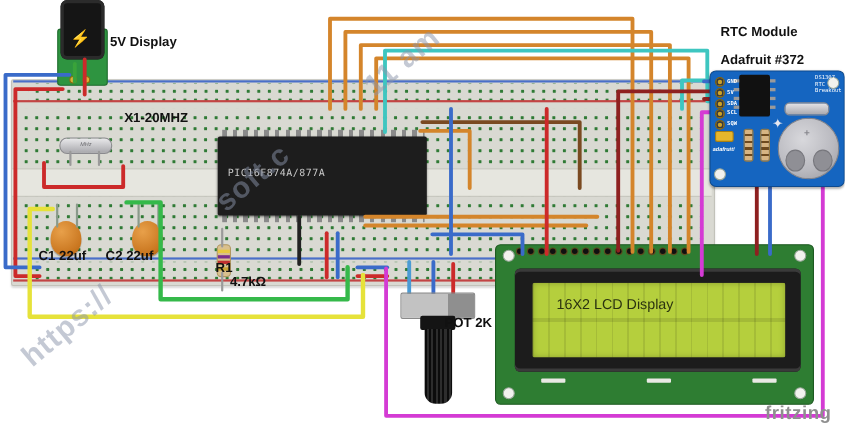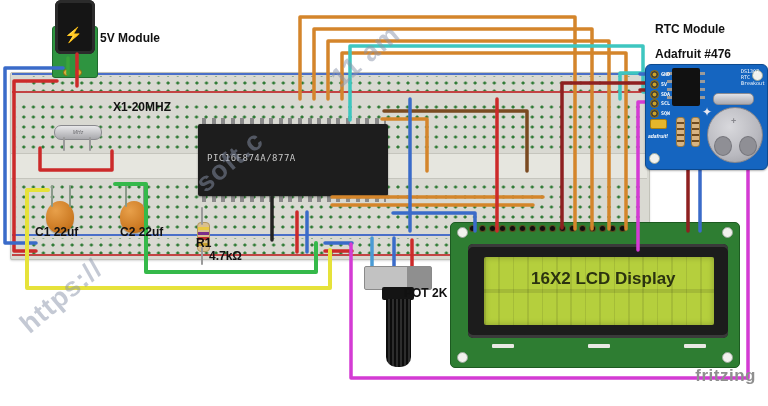--- a/index.html
+++ b/index.html
@@ -46,21 +46,21 @@
              background:repeating-linear-gradient(90deg,#0c0c0c 0 2px,#2d2d2d 2px 4px);}
   
   .lcd-pcb{position:absolute;left:450px;top:222px;width:288px;height:144px;background:#2e7d32;
            border:1px solid #1d5a21;border-radius:5px;}
   .lcd-bezel{position:absolute;left:468px;top:244px;width:260px;height:94px;background:#1c1c1c;
              border-radius:5px;box-shadow:inset 0 3px 0 #3a3a3a, inset 0 -3px 0 #3a3a3a;}
   .lcd-screen{position:absolute;left:484px;top:257px;width:230px;height:68px;background:#b5cf3d;
       background-image:linear-gradient(0deg,rgba(0,0,0,0) 0 47%,rgba(0,0,0,.10) 47% 53%,rgba(0,0,0,0) 53%),
       repeating-linear-gradient(90deg,rgba(0,0,0,.09) 0 1.5px,rgba(0,0,0,0) 1.5px 14.4px);
       box-shadow:inset 0 0 6px rgba(0,0,0,.25);border-radius:2px;}
-  .lcd-text{position:absolute;left:47px;top:12px;font-size:17px;color:#2b3310;font-weight:700;}
+  .lcd-text{position:absolute;left:22px;top:12px;font-size:13px;color:#2b3310;font-weight:400;}
   .lcd-pin{position:absolute;top:226px;width:5px;height:5px;border-radius:50%;background:#101010;
            box-shadow:0 0 0 1px #5c4a1e;}
   .hole{position:absolute;width:9px;height:9px;border-radius:50%;background:#f2f2ee;border:1px solid #9aa79a;}
   .lcd-pad{position:absolute;top:344px;width:22px;height:4px;background:#e9e9e4;border-radius:1px;}
   
   .rtc-pcb{position:absolute;left:645px;top:64px;width:121px;height:104px;background:#1565c0;
            border:1px solid #0d4a8f;border-radius:6px;box-shadow:0 1px 2px rgba(0,0,0,.3);}
   .rtc-ic{position:absolute;left:672px;top:68px;width:28px;height:38px;background:#111;border-radius:2px;}
   .rtc-ic-pin{position:absolute;width:5px;height:3px;background:#9a9a9a;}
   .rtc-txt{position:absolute;left:741px;top:68px;color:#fff;font-size:5px;line-height:6px;
@@ -244,28 +244,28 @@
   <div class="rtc-res" style="left:676px"></div>
   <div class="rtc-res" style="left:691px"></div>
   <div class="rtc-cap"></div>
   <div class="coin">
     <div class="abs" style="left:23px;top:8px;color:#87878d;font-size:9px;font-weight:700">+</div>
     <div class="coin-clip" style="left:6px"></div>
     <div class="coin-clip" style="left:31px"></div>
   </div>
   <div class="rtc-brand">adafruit!</div>
 
-  <div class="lbl" style="left:100px;top:31px">5V Module</div>
+  <div class="lbl" style="left:100px;top:31px">5V Display</div>
   <div class="lbl" style="left:113px;top:100px">X1-20MHZ</div>
   <div class="lbl" style="left:35px;top:225px">C1 22uf</div>
-  <div class="lbl" style="left:120px;top:225px">C2 22uf</div>
+  <div class="lbl" style="left:96px;top:225px">C2 22uf</div>
   <div class="lbl" style="left:196px;top:236px">R1</div>
   <div class="lbl" style="left:209px;top:249px">4.7kΩ</div>
   <div class="lbl" style="left:404px;top:286px">POT 2K</div>
   <div class="lbl" style="left:655px;top:22px">RTC Module</div>
-  <div class="lbl" style="left:655px;top:47px">Adafruit #476</div>
+  <div class="lbl" style="left:655px;top:47px">Adafruit #372</div>
 
   <div class="wm" style="left:14px;top:316px">https://</div>
   <div class="wm" style="left:190px;top:175px">soft.c</div>
   <div class="wm" style="left:325px;top:70px">11 am</div>
 
   <div class="fritzing">fritzing</div>
 </div>
 
 </body></html>

